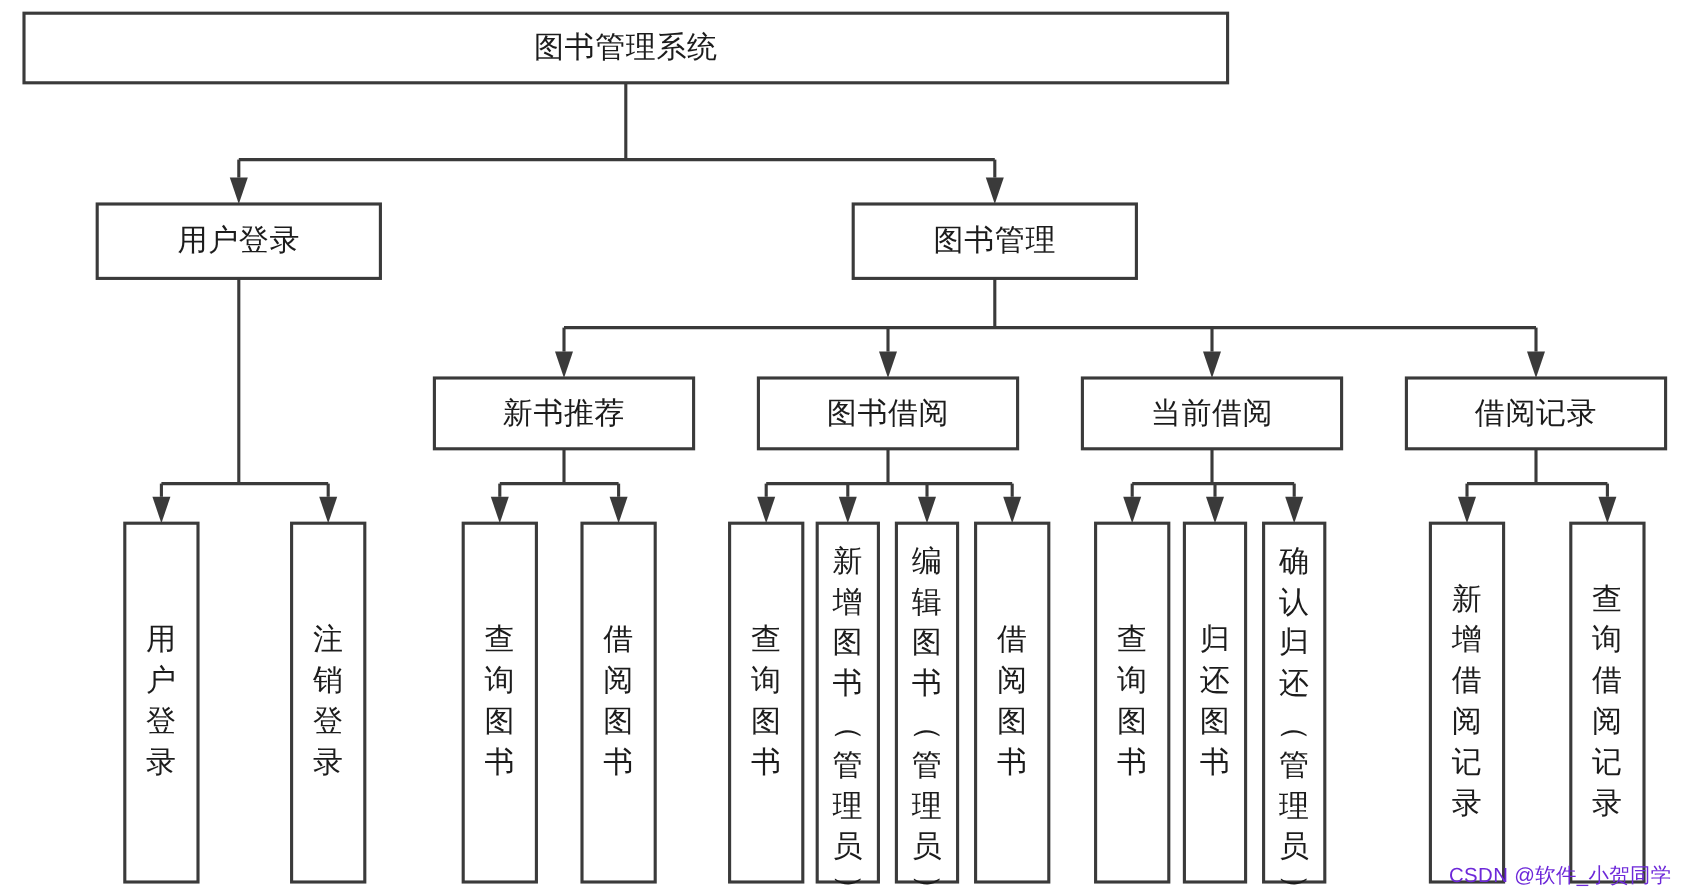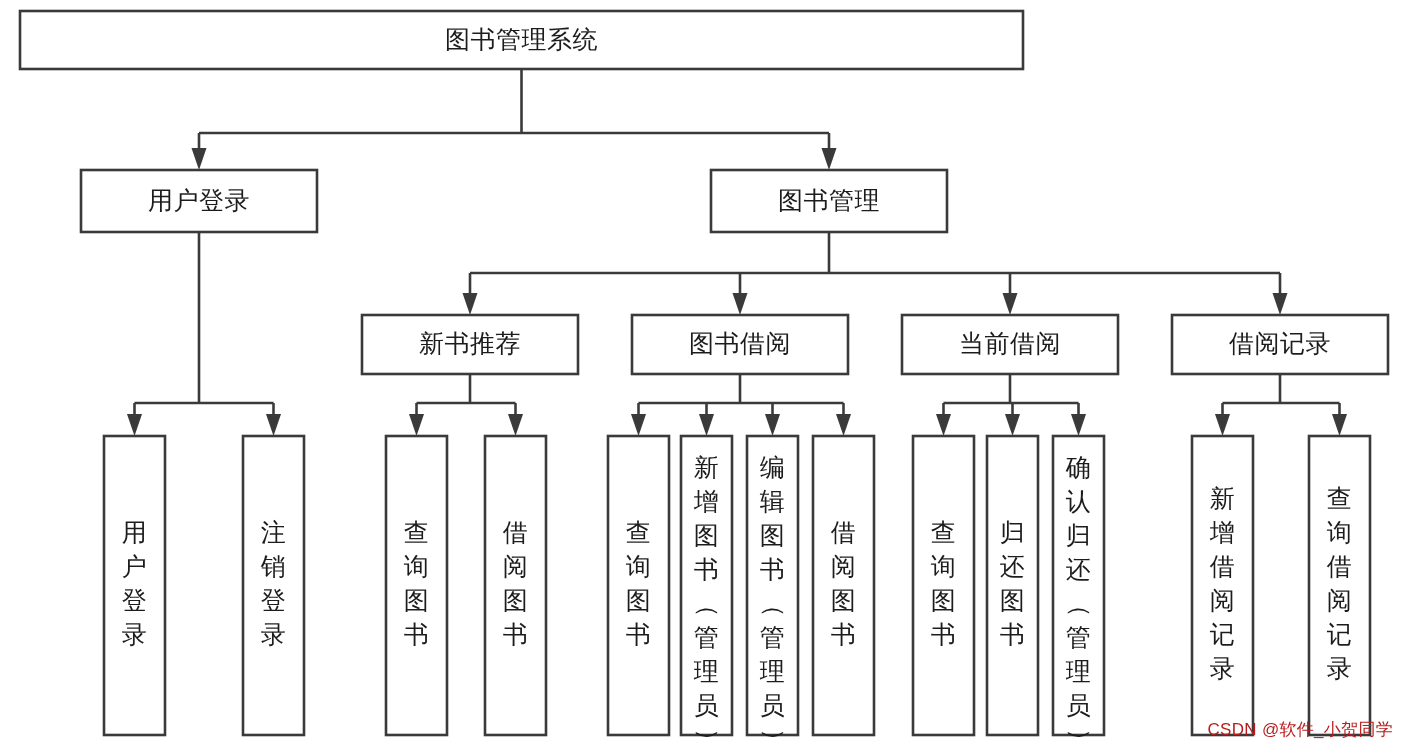--- a/index.html
+++ b/index.html
@@ -48,21 +48,21 @@
     stroke-linecap: butt;
   }
   .arrow-head {
     fill: #3a3a3a;
     stroke: none;
   }
   .watermark {
     position: absolute;
     right: 12px;
     bottom: 6px;
-    color: #b91c1c;
+    color: #6d28d9;
     font-size: 17px;
     font-family: "Liberation Sans", "DejaVu Sans", sans-serif;
     white-space: nowrap;
     pointer-events: none;
     letter-spacing: 0.3px;
   }
 </style>
 </head>
 <body>
 

